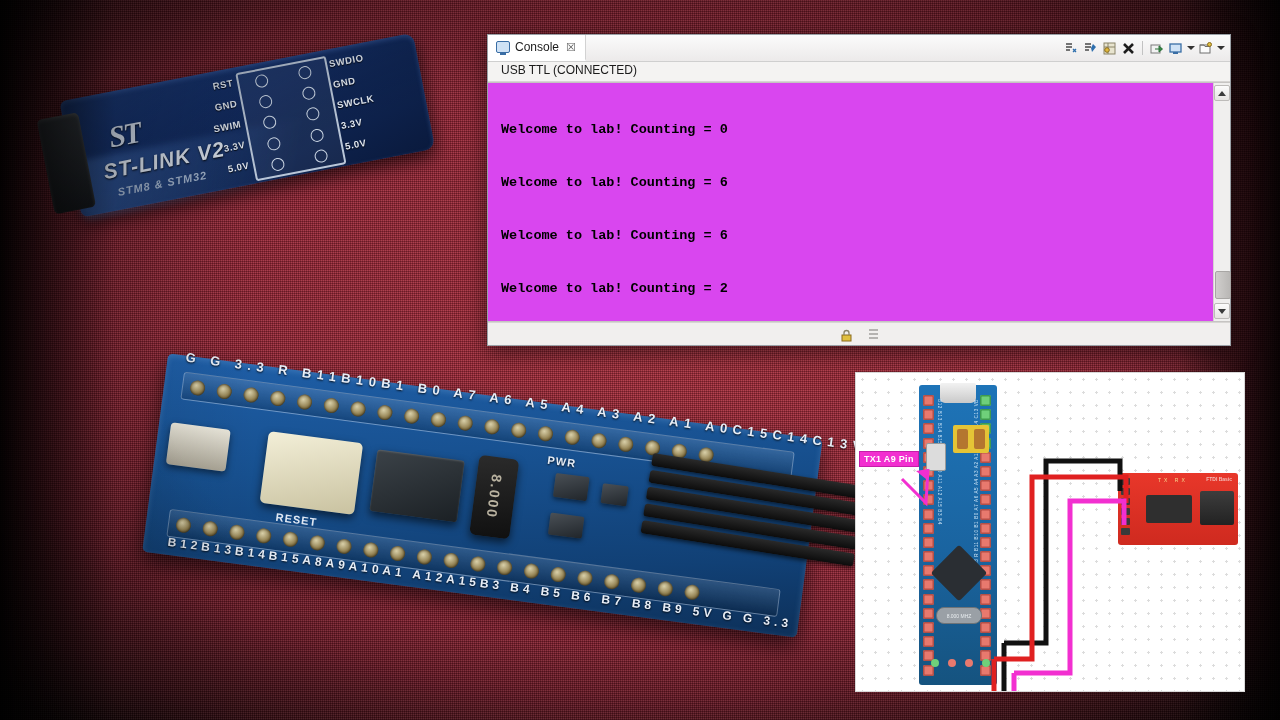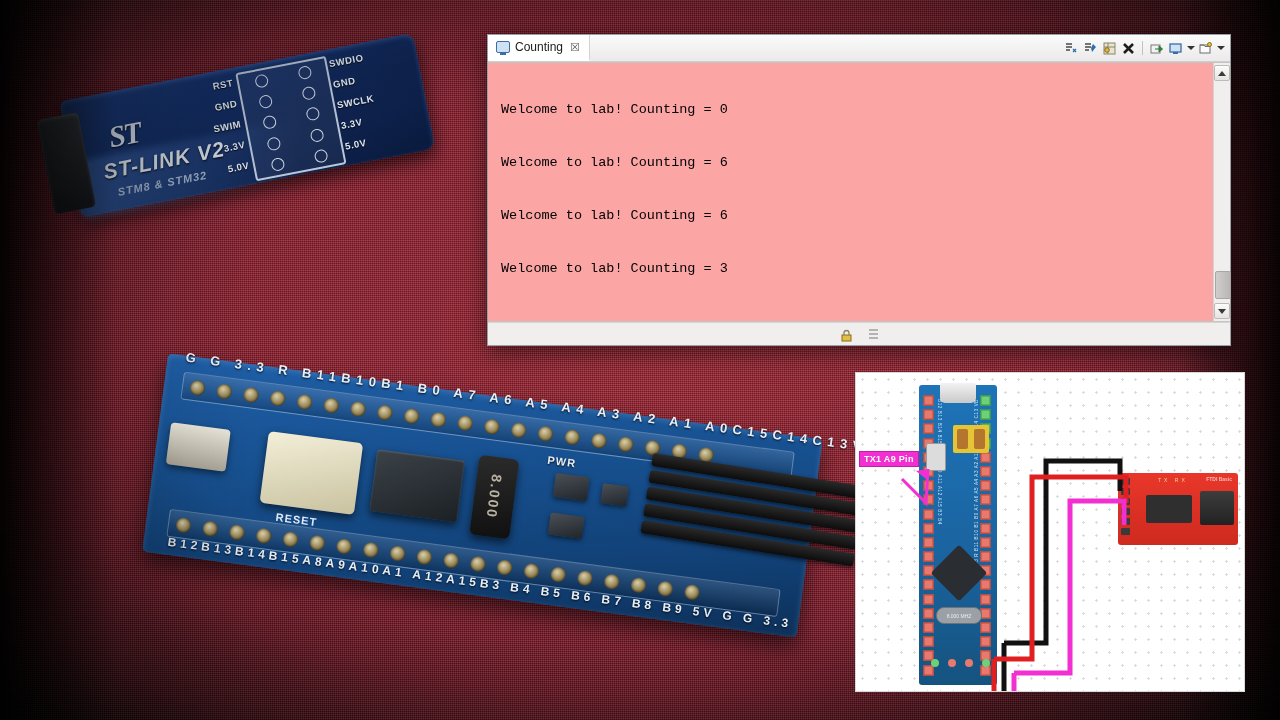--- a/index.html
+++ b/index.html
@@ -196,22 +196,22 @@
   .tsep{width:1px;height:14px;background:#c2c2c2;margin:0 3px;}
   .caret{
     width:0;height:0;border-left:4px solid transparent;border-right:4px solid transparent;
     border-top:4px solid #333;margin-left:1px;
   }
   .cw-subtitle{
     flex:0 0 auto;height:18px;padding:1px 0 0 13px;font-size:12px;color:#1b1b1b;
     background:#f4f3f2;border-bottom:1px solid #d7d5d3;
   }
   .cw-body{
-    flex:1 1 auto;display:flex;min-height:0;background:#fca5a5;
-    border:1px solid #c6c4c2;border-left:none;border-right:none;
+    flex:1 1 auto;display:flex;min-height:0;background:#d946ef;
+    border:1px solid #c6c4c2;border-left:none;border-right:none;font-weight:bold;
   }
   .cw-text{
     flex:1 1 auto;overflow:hidden;padding:3px 0 0 13px;
     font-family:"Liberation Mono","DejaVu Sans Mono",monospace;
     font-size:13.5px;line-height:17.6px;color:#000000;white-space:pre;
   }
   .cw-scroll{
     flex:0 0 auto;width:16px;background:#f0efee;border-left:1px solid #d5d3d1;
     display:flex;flex-direction:column;align-items:center;justify-content:space-between;
     padding:2px 0;
@@ -446,21 +446,21 @@
   </svg>
 
   <div class="vignette"></div>
 </div>
 
 <div class="console-win">
 
   <div class="cw-tabrow">
     <div class="cw-tab">
       <span class="mon"></span>
-      <span>Counting</span>
+      <span>Console</span>
       <span class="x">☒</span>
     </div>
 
     <div class="cw-tools">
       <div class="tbtn">
         <svg width="15" height="15" viewBox="0 0 15 15">
           <path d="M2 3h6M2 6h6M2 9h4" stroke="#4a4a4a" stroke-width="1.4" fill="none"></path>
           <path d="M9 8l3 3M12 8l-3 3" stroke="#2f6fad" stroke-width="1.4"></path>
         </svg>
       </div>
@@ -500,27 +500,28 @@
         <svg width="15" height="15" viewBox="0 0 15 15">
           <rect x="2" y="4" width="10" height="8" fill="#fbfbfb" stroke="#6f6f6f"></rect>
           <path d="M2 4h4l1 1.5h5" fill="none" stroke="#6f6f6f"></path>
           <circle cx="11.5" cy="3.5" r="2" fill="#e0c040" stroke="#8a6b1d"></circle>
         </svg>
       </div>
       <div class="caret"></div>
     </div>
   </div>
 
+  <div class="cw-subtitle">USB TTL (CONNECTED)</div>
 
   <div class="cw-body">
     <div class="cw-text">
       <div>Welcome to lab! Counting = 0</div>
       <div>Welcome to lab! Counting = 6</div>
       <div>Welcome to lab! Counting = 6</div>
-      <div>Welcome to lab! Counting = 3</div>
+      <div>Welcome to lab! Counting = 2</div>
       
       
       
       
       
       
       
       
       
       

